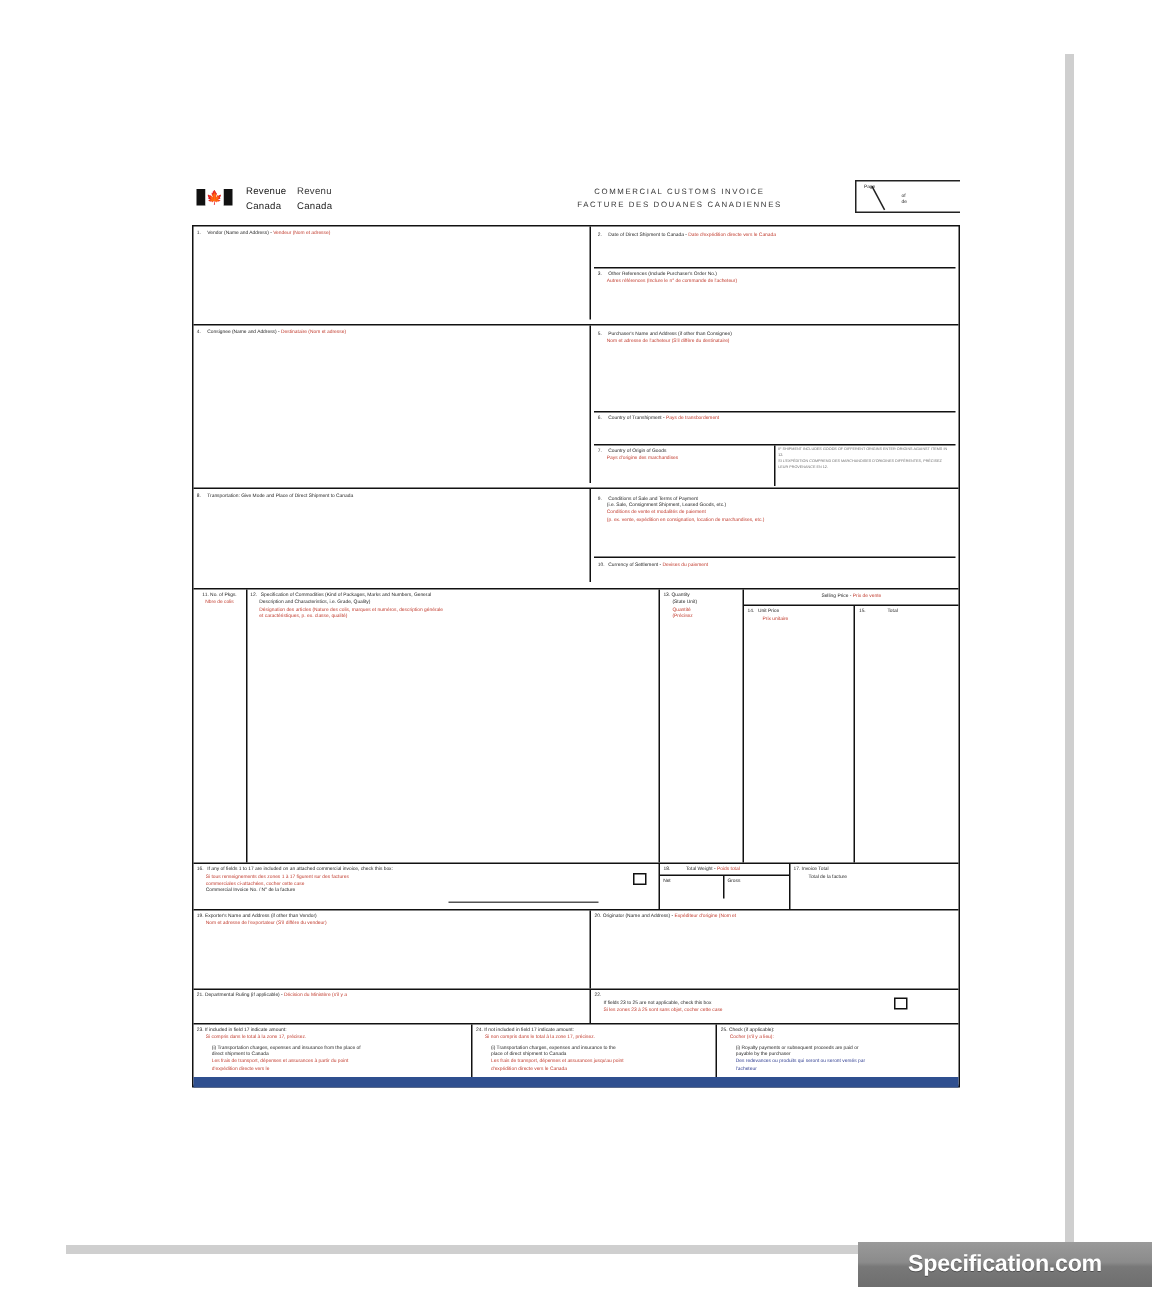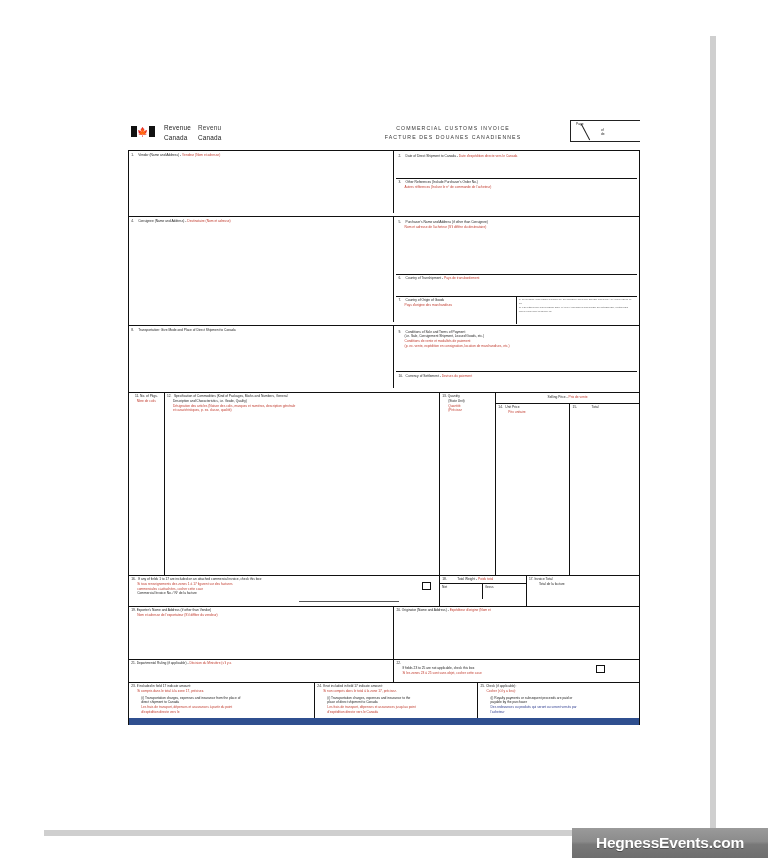--- a/index.html
+++ b/index.html
@@ -301,14 +301,14 @@
           <div class="lbl ind fr-t">Cocher (s'il y a lieu):</div>
           <div class="lbl ind2 wrap" style="margin-top:2px;width:104px;">(i) Royalty payments or subsequent proceeds are paid or payable by the purchaser</div>
           <div class="lbl ind2 wrap fr-b" style="width:104px;">Des redevances ou produits qui seront ou seront versés par l'acheteur</div>
         </div>
       </div>
 
       <div class="bluebar"></div>
     </div>
   </div>
 
-  <div class="watermark">HegnessEvents.com</div>
+  <div class="watermark">Specification.com</div>
 </div>
 
 </body></html>

